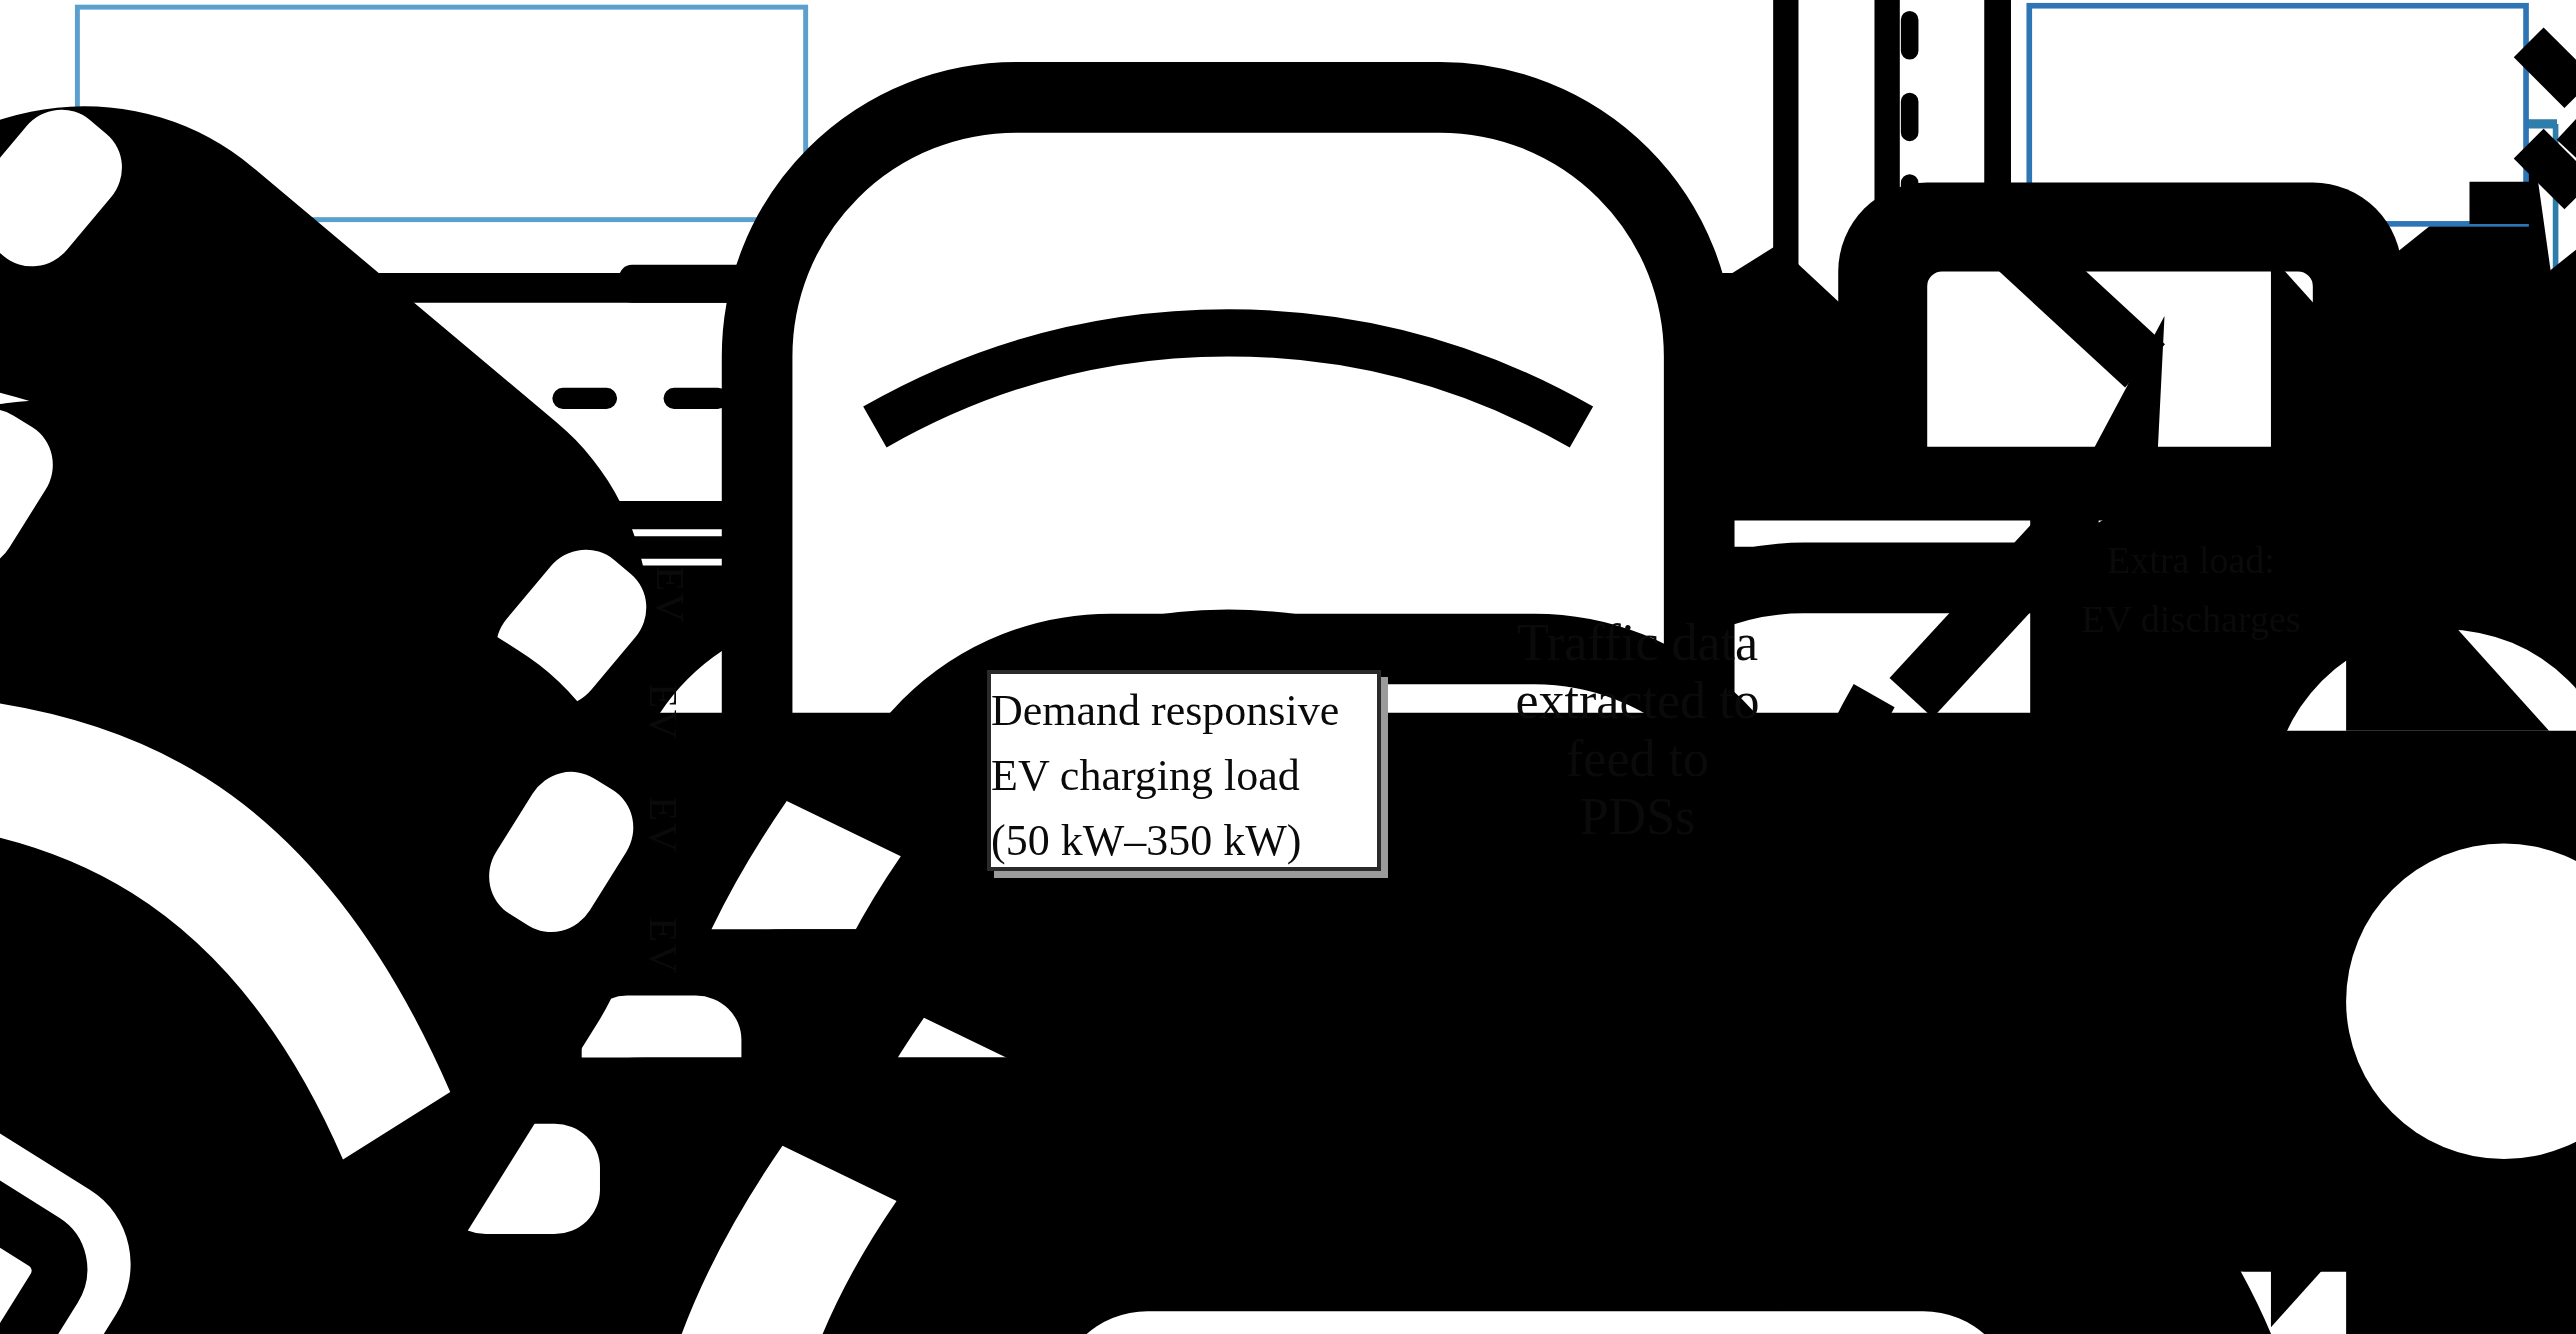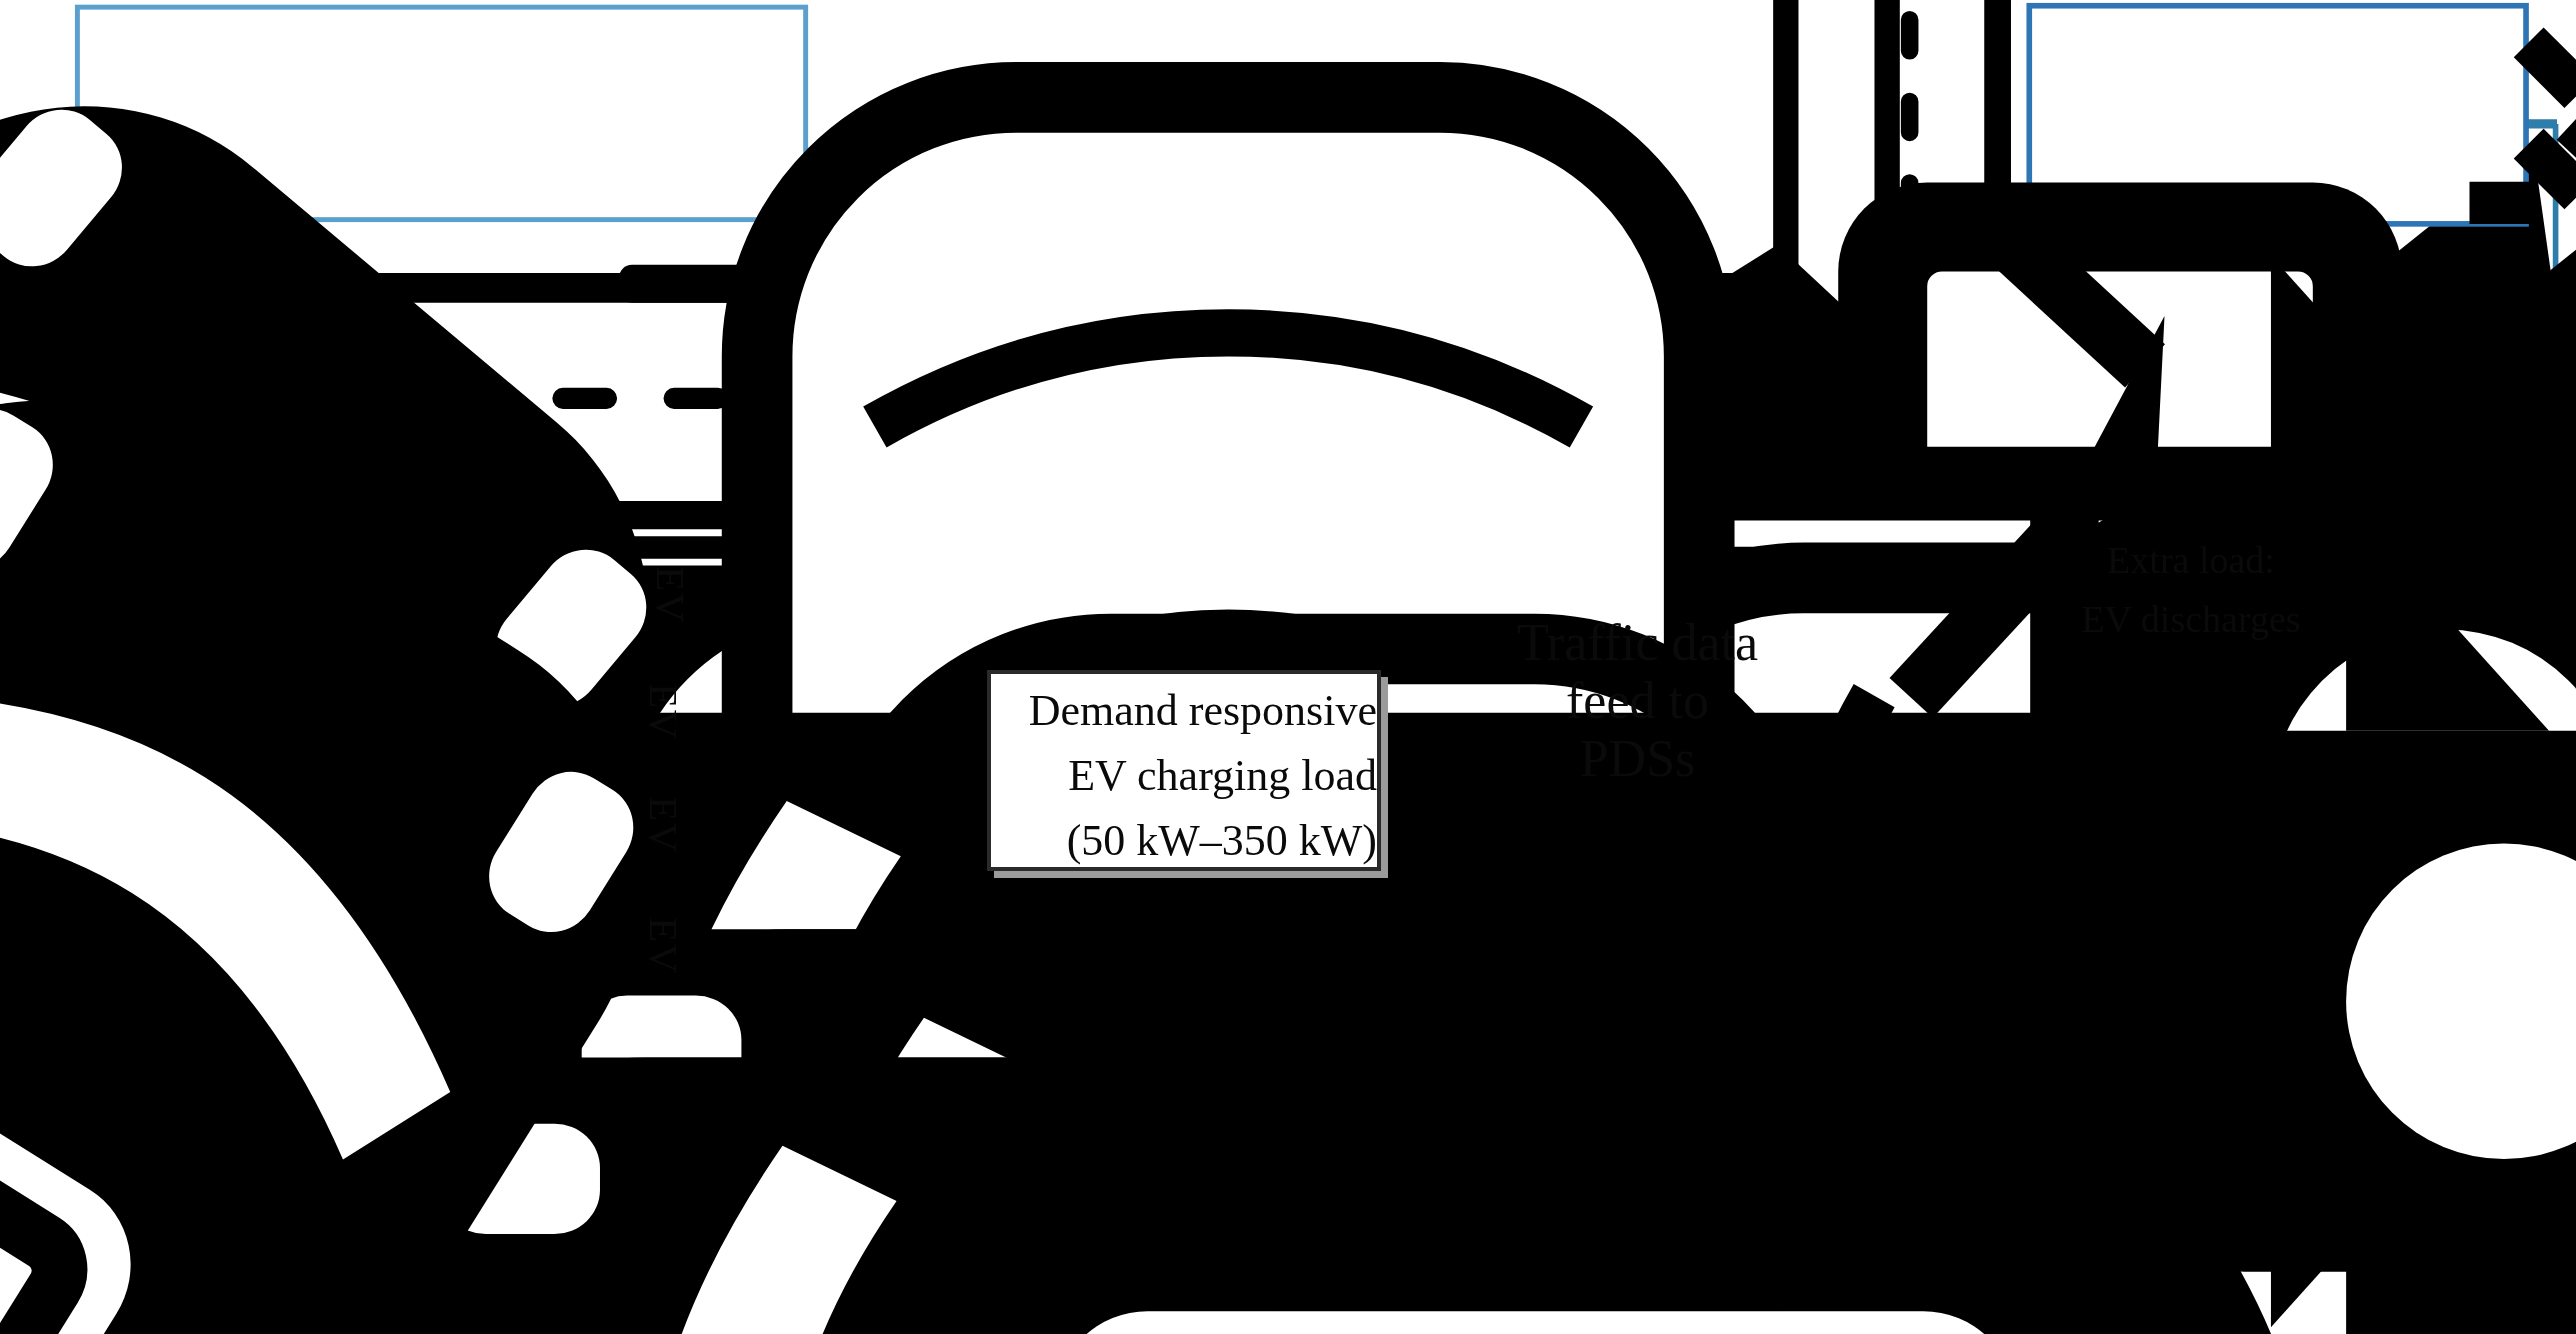--- a/index.html
+++ b/index.html
@@ -2,21 +2,21 @@
 <html style="font-size:11.3px"><head>
 <meta charset="utf-8">
 <style>
   html,body{margin:0;padding:0;background:#fff;}
   #stage{position:relative;width:2576px;height:1335px;background:#fff;overflow:hidden;
          font-family:"Liberation Serif","DejaVu Serif",serif;color:#000;}
   #scene{position:absolute;left:0;top:0;width:2576px;height:1335px;}
   .txt{position:absolute;color:#0a0a0a;}
   #demand-box{left:987px;top:670px;width:386px;height:189px;background:#fff;
       border:4.2px solid #2a2a2a;box-shadow:7px 7px 0 #9b9b9b;
-      font-size:44px;line-height:65px;text-align:right;padding-top:4.2px;}
+      font-size:44px;line-height:65px;text-align:left;padding-top:4.2px;}
   #traffic-note{left:1511px;top:614px;width:253px;text-align:center;
       font-size:52px;line-height:58px;}
   #extra-load{left:2049px;top:531px;width:284px;text-align:center;
       font-size:38px;line-height:59px;}
   .ev-label{position:absolute;font-size:41px;letter-spacing:1.4px;
       transform:translate(-50%,-50%) rotate(90deg);transform-origin:center;}
 </style>
 </head>
 <body>
 
@@ -411,20 +411,21 @@
 </svg>
 
 <div class="txt" id="demand-box">
   <div>Demand responsive</div>
   <div>EV charging load</div>
   <div>(50 kW–350 kW)</div>
 </div>
 
 <div class="txt" id="traffic-note">
   <div>Traffic data</div>
+  <div>extracted to</div>
   <div>feed to PDSs</div>
 </div>
 
 <div class="txt" id="extra-load">
   <div>Extra load:</div>
   <div>EV discharges</div>
 </div>
 
 <div class="txt ev-label" style="left:671px;top:595px;">EV</div>
 <div class="txt ev-label" style="left:664px;top:712px;">EV</div>

